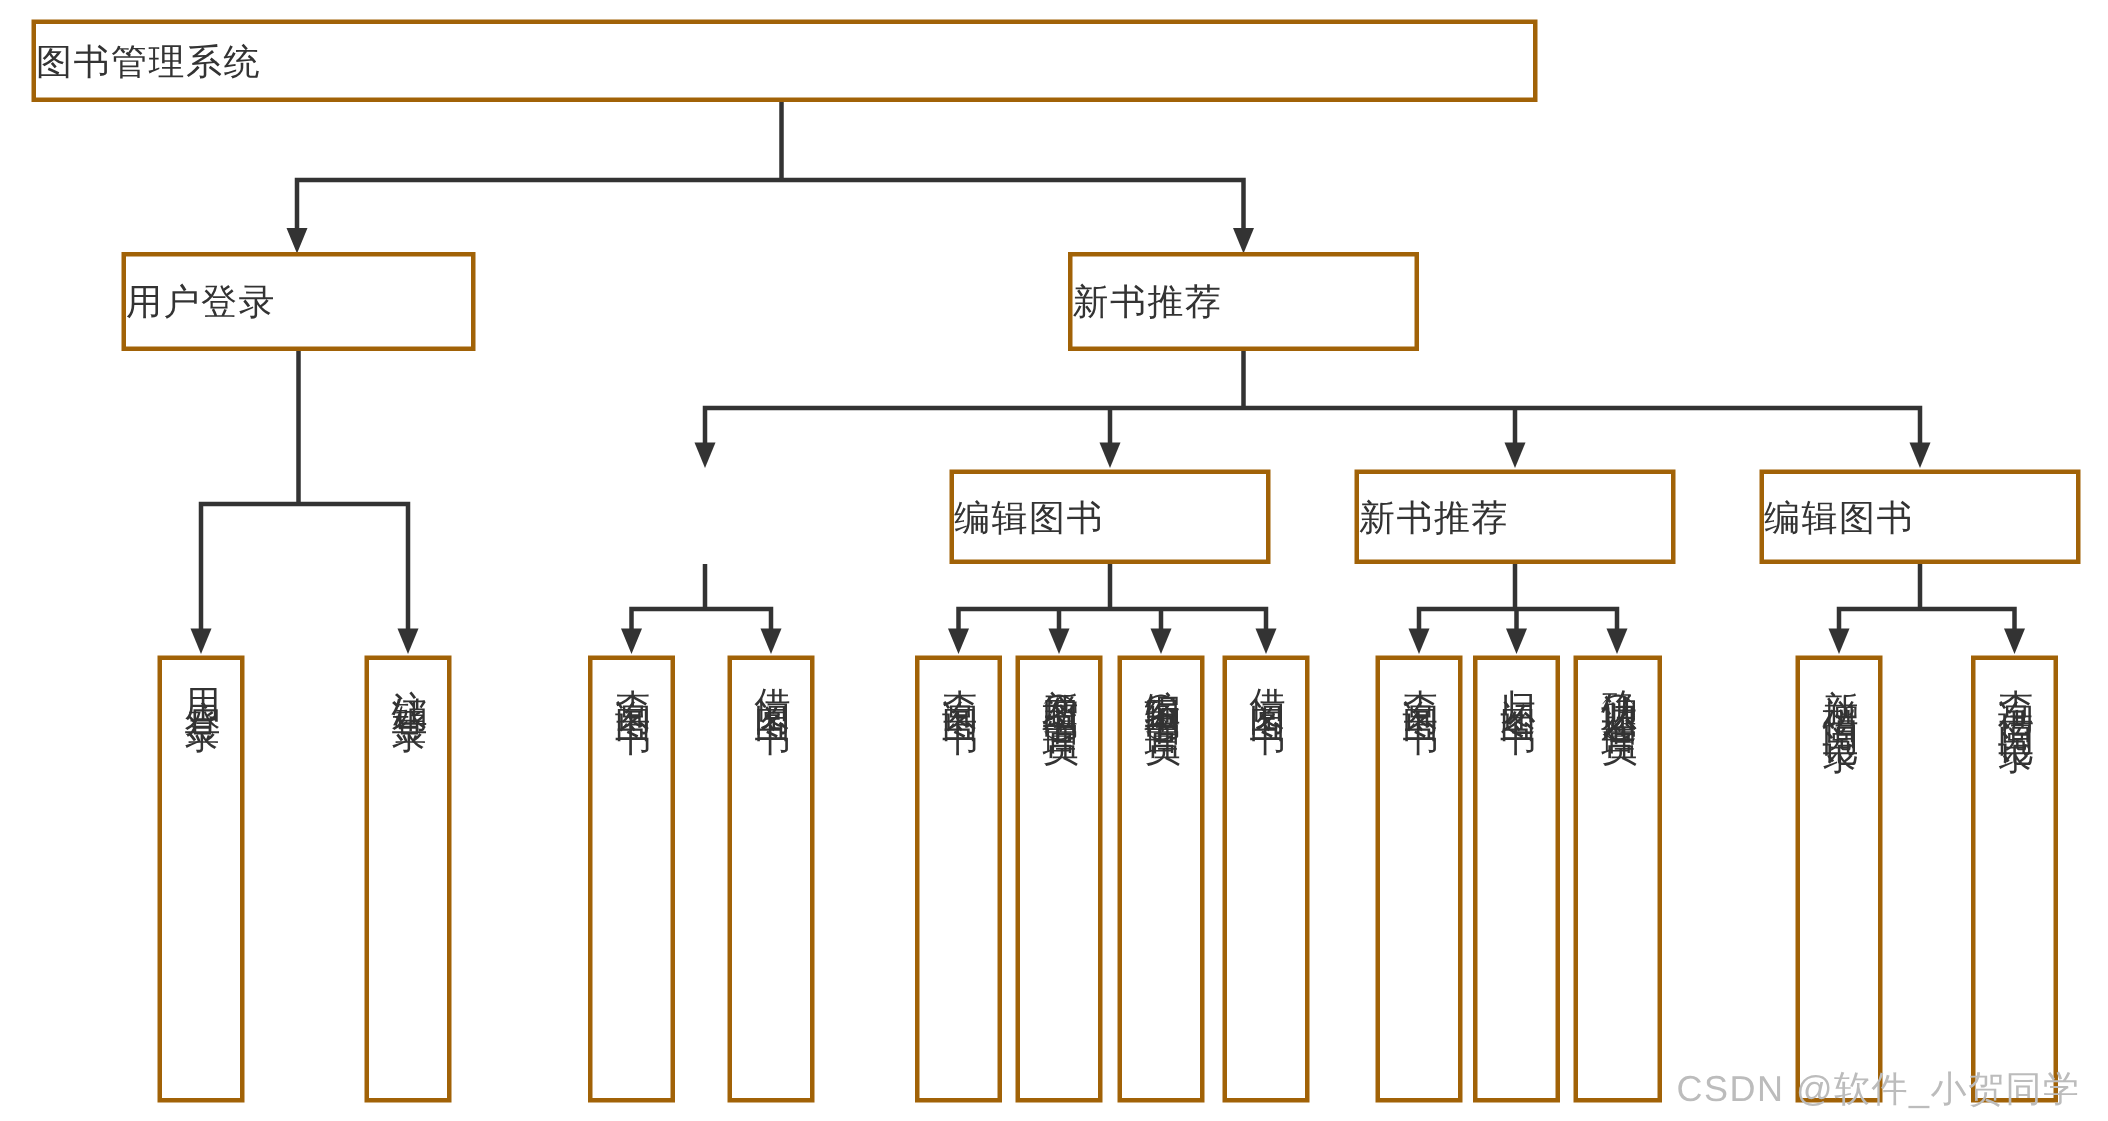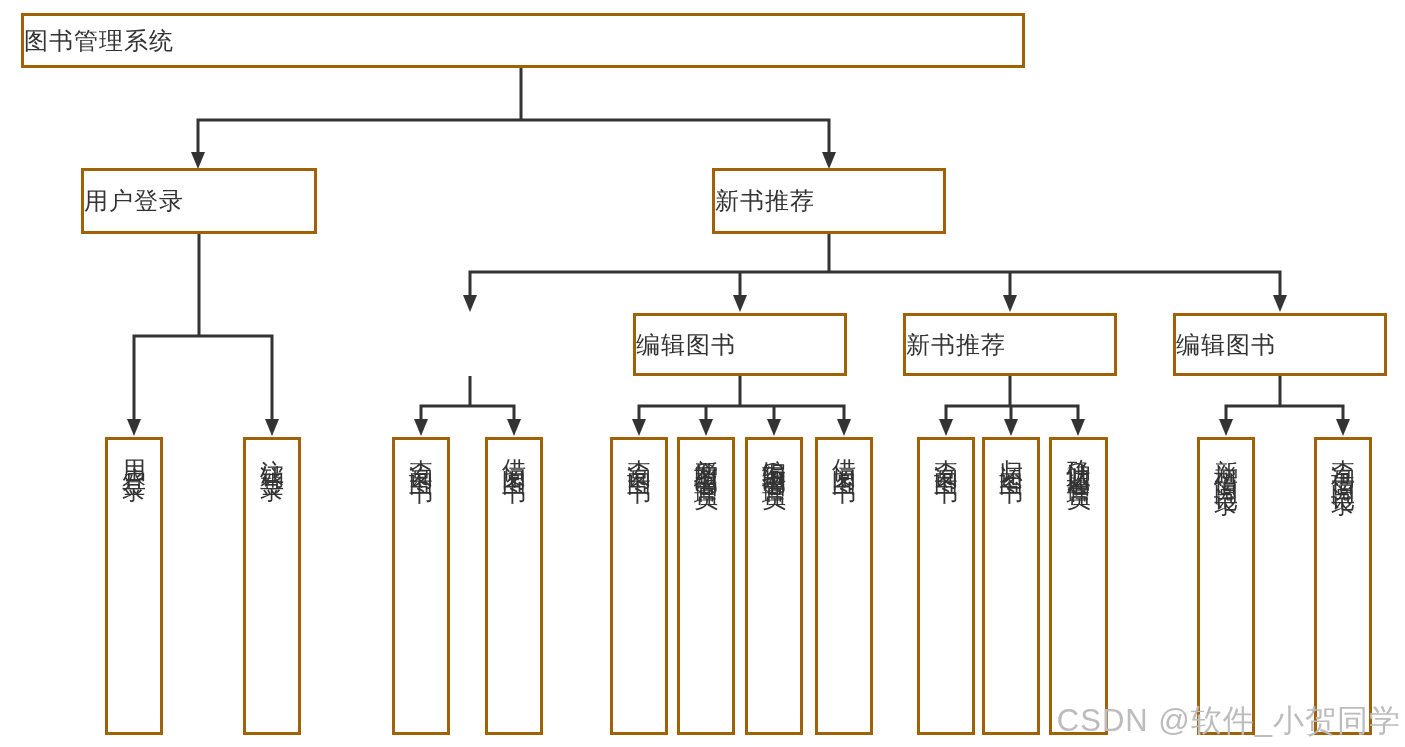--- a/index.html
+++ b/index.html
@@ -42,23 +42,23 @@
     text-orientation: mixed;
     font-size: 24px;
     letter-spacing: 7px;
     line-height: 1;
   }
   .node.v.long {
     letter-spacing: 4px;
   }
   .watermark {
     position: absolute;
-    right: 4px;
+    right: 18px;
     bottom: 5px;
-    font-size: 31px;
+    font-size: 24px;
     letter-spacing: 1px;
     color: #bcbcbc;
     white-space: nowrap;
     pointer-events: none;
   }
 </style>
 </head>
 <body>
 
 <div class="stage">

